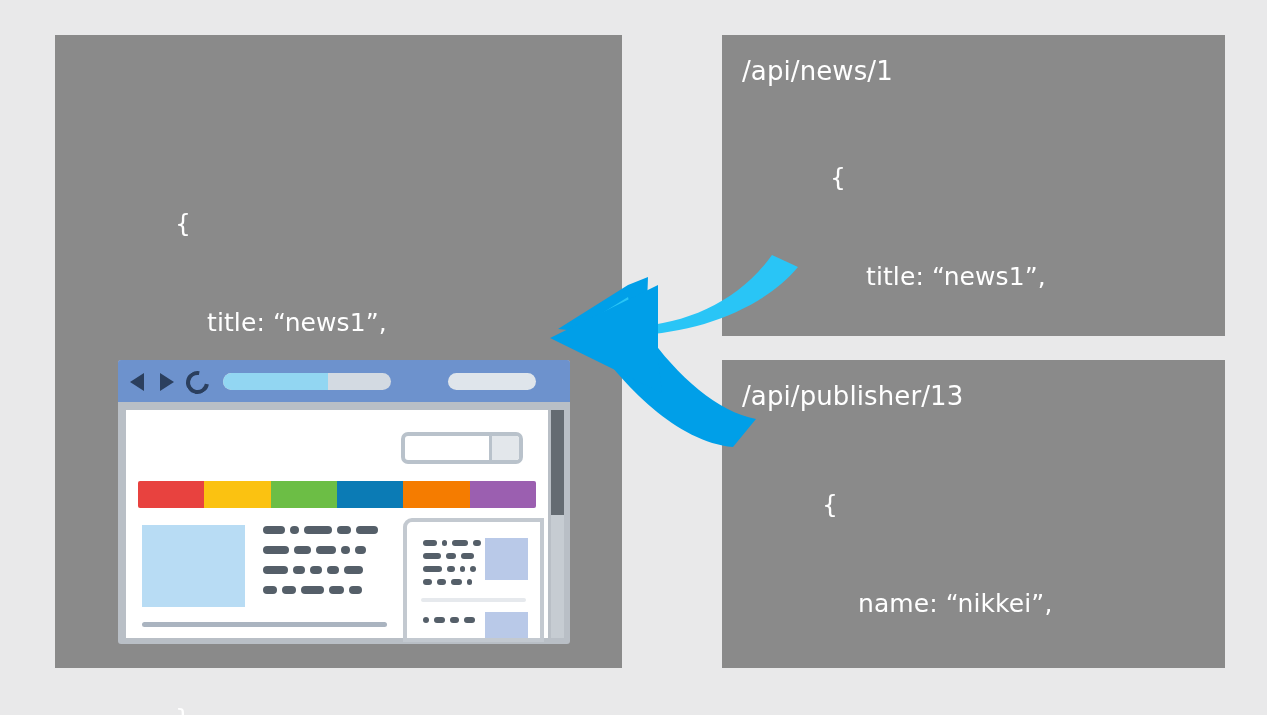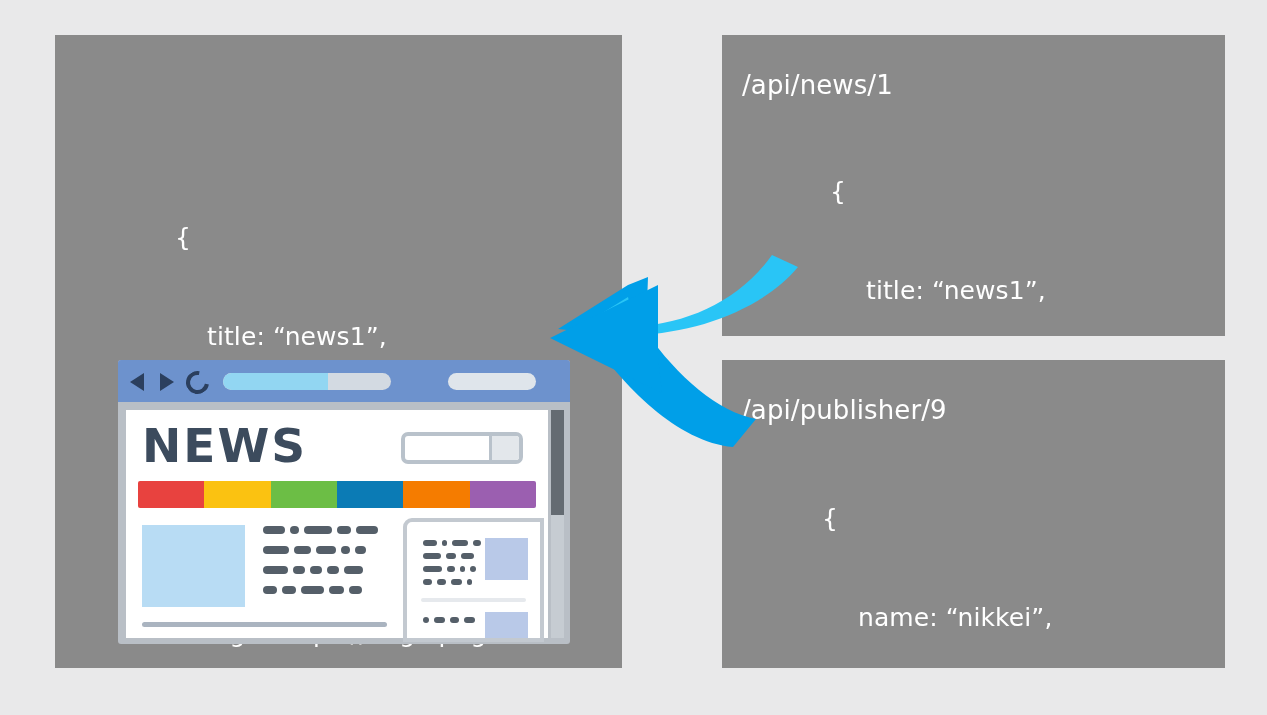--- a/index.html
+++ b/index.html
@@ -31,21 +31,20 @@
   #panel-pub    { left: 722px; top: 360px; width: 503px; height: 308px; }
 
   .code {
     position: absolute;
     color: #ffffff;
     font-family: "DejaVu Sans", sans-serif;
     font-size: 25px;
     line-height: 33px;
     white-space: pre;
     letter-spacing: 0.1px;
-    margin-top: 14px;
   }
   .code.endpoint { font-size: 26px; }
 
   
   #merged-code { left: 120px; top: 106px; }
   #merged-code .ln { display: block; }
   #merged-code .ind { padding-left: 32px; }
 
   
   #news-endpoint { left: 20px; top: 20px; }
@@ -261,21 +260,20 @@
           <div class="b-urlbar-fill"></div>
         </div>
         <div class="b-urlbar2"></div>
       </div>
 
       <div class="b-scroll-track"></div>
       <div class="b-scroll-thumb"></div>
 
       <div class="b-page">
 
-        <div class="news-title">NEWS</div>
 
         <div class="search-box">
           <div class="search-btn"></div>
         </div>
 
         <div class="color-nav">
           <span style="background:#e8423f"></span>
           <span style="background:#fbc211"></span>
           <span style="background:#6cbe45"></span>
           <span style="background:#0b7bb5"></span>
@@ -366,21 +364,21 @@
     <div class="code" id="news-code">
       <span class="ln">{</span>
       <span class="ln ind">title: “news1”,</span>
       <span class="ln ind">description: “hoge”</span>
       <span class="ln ind">publisher_id: 10</span>
       <span class="ln">}</span>
     </div>
   </div>
 
   <div class="panel" id="panel-pub">
-    <div class="code endpoint" id="pub-endpoint">/api/publisher/9</div>
+    <div class="code endpoint" id="pub-endpoint">/api/publisher/13</div>
     <div class="code" id="pub-code">
       <span class="ln">{</span>
       <span class="ln ind">name: “nikkei”,</span>
       
       
     </div>
   </div>
 
   <div id="arrow-layer">
     <svg width="260" height="240" viewBox="0 0 260 240" xmlns="http://www.w3.org/2000/svg">

